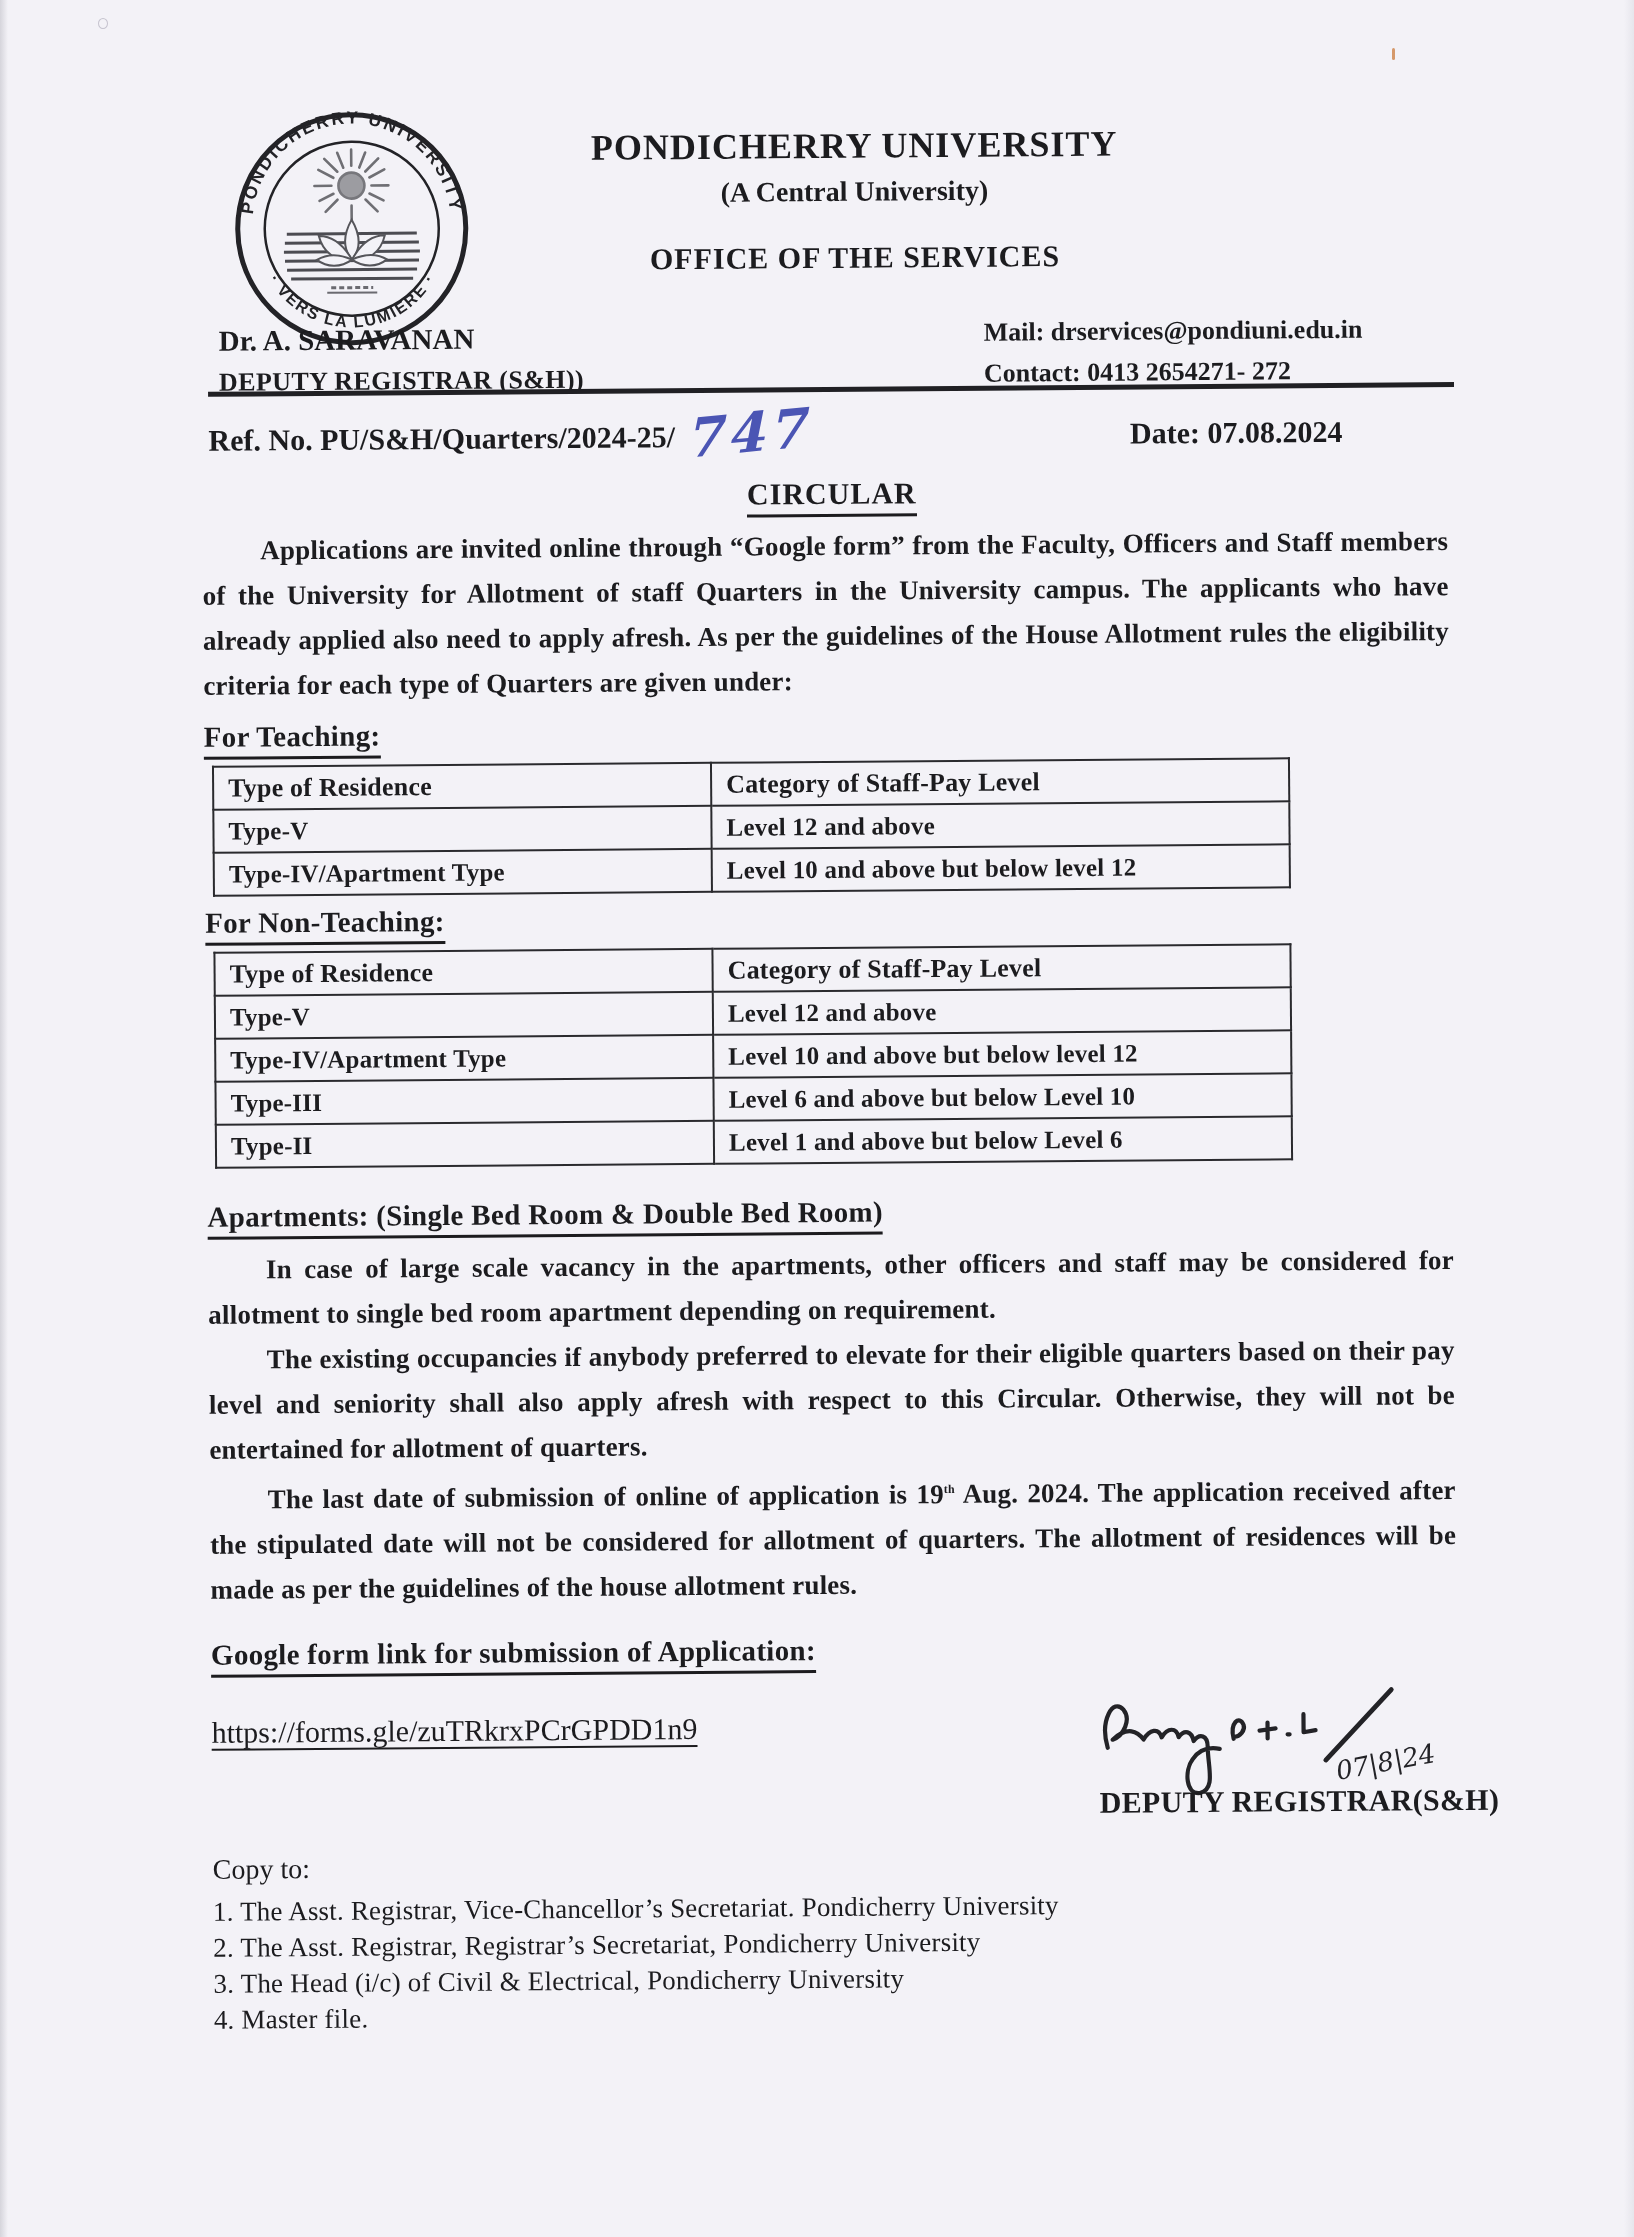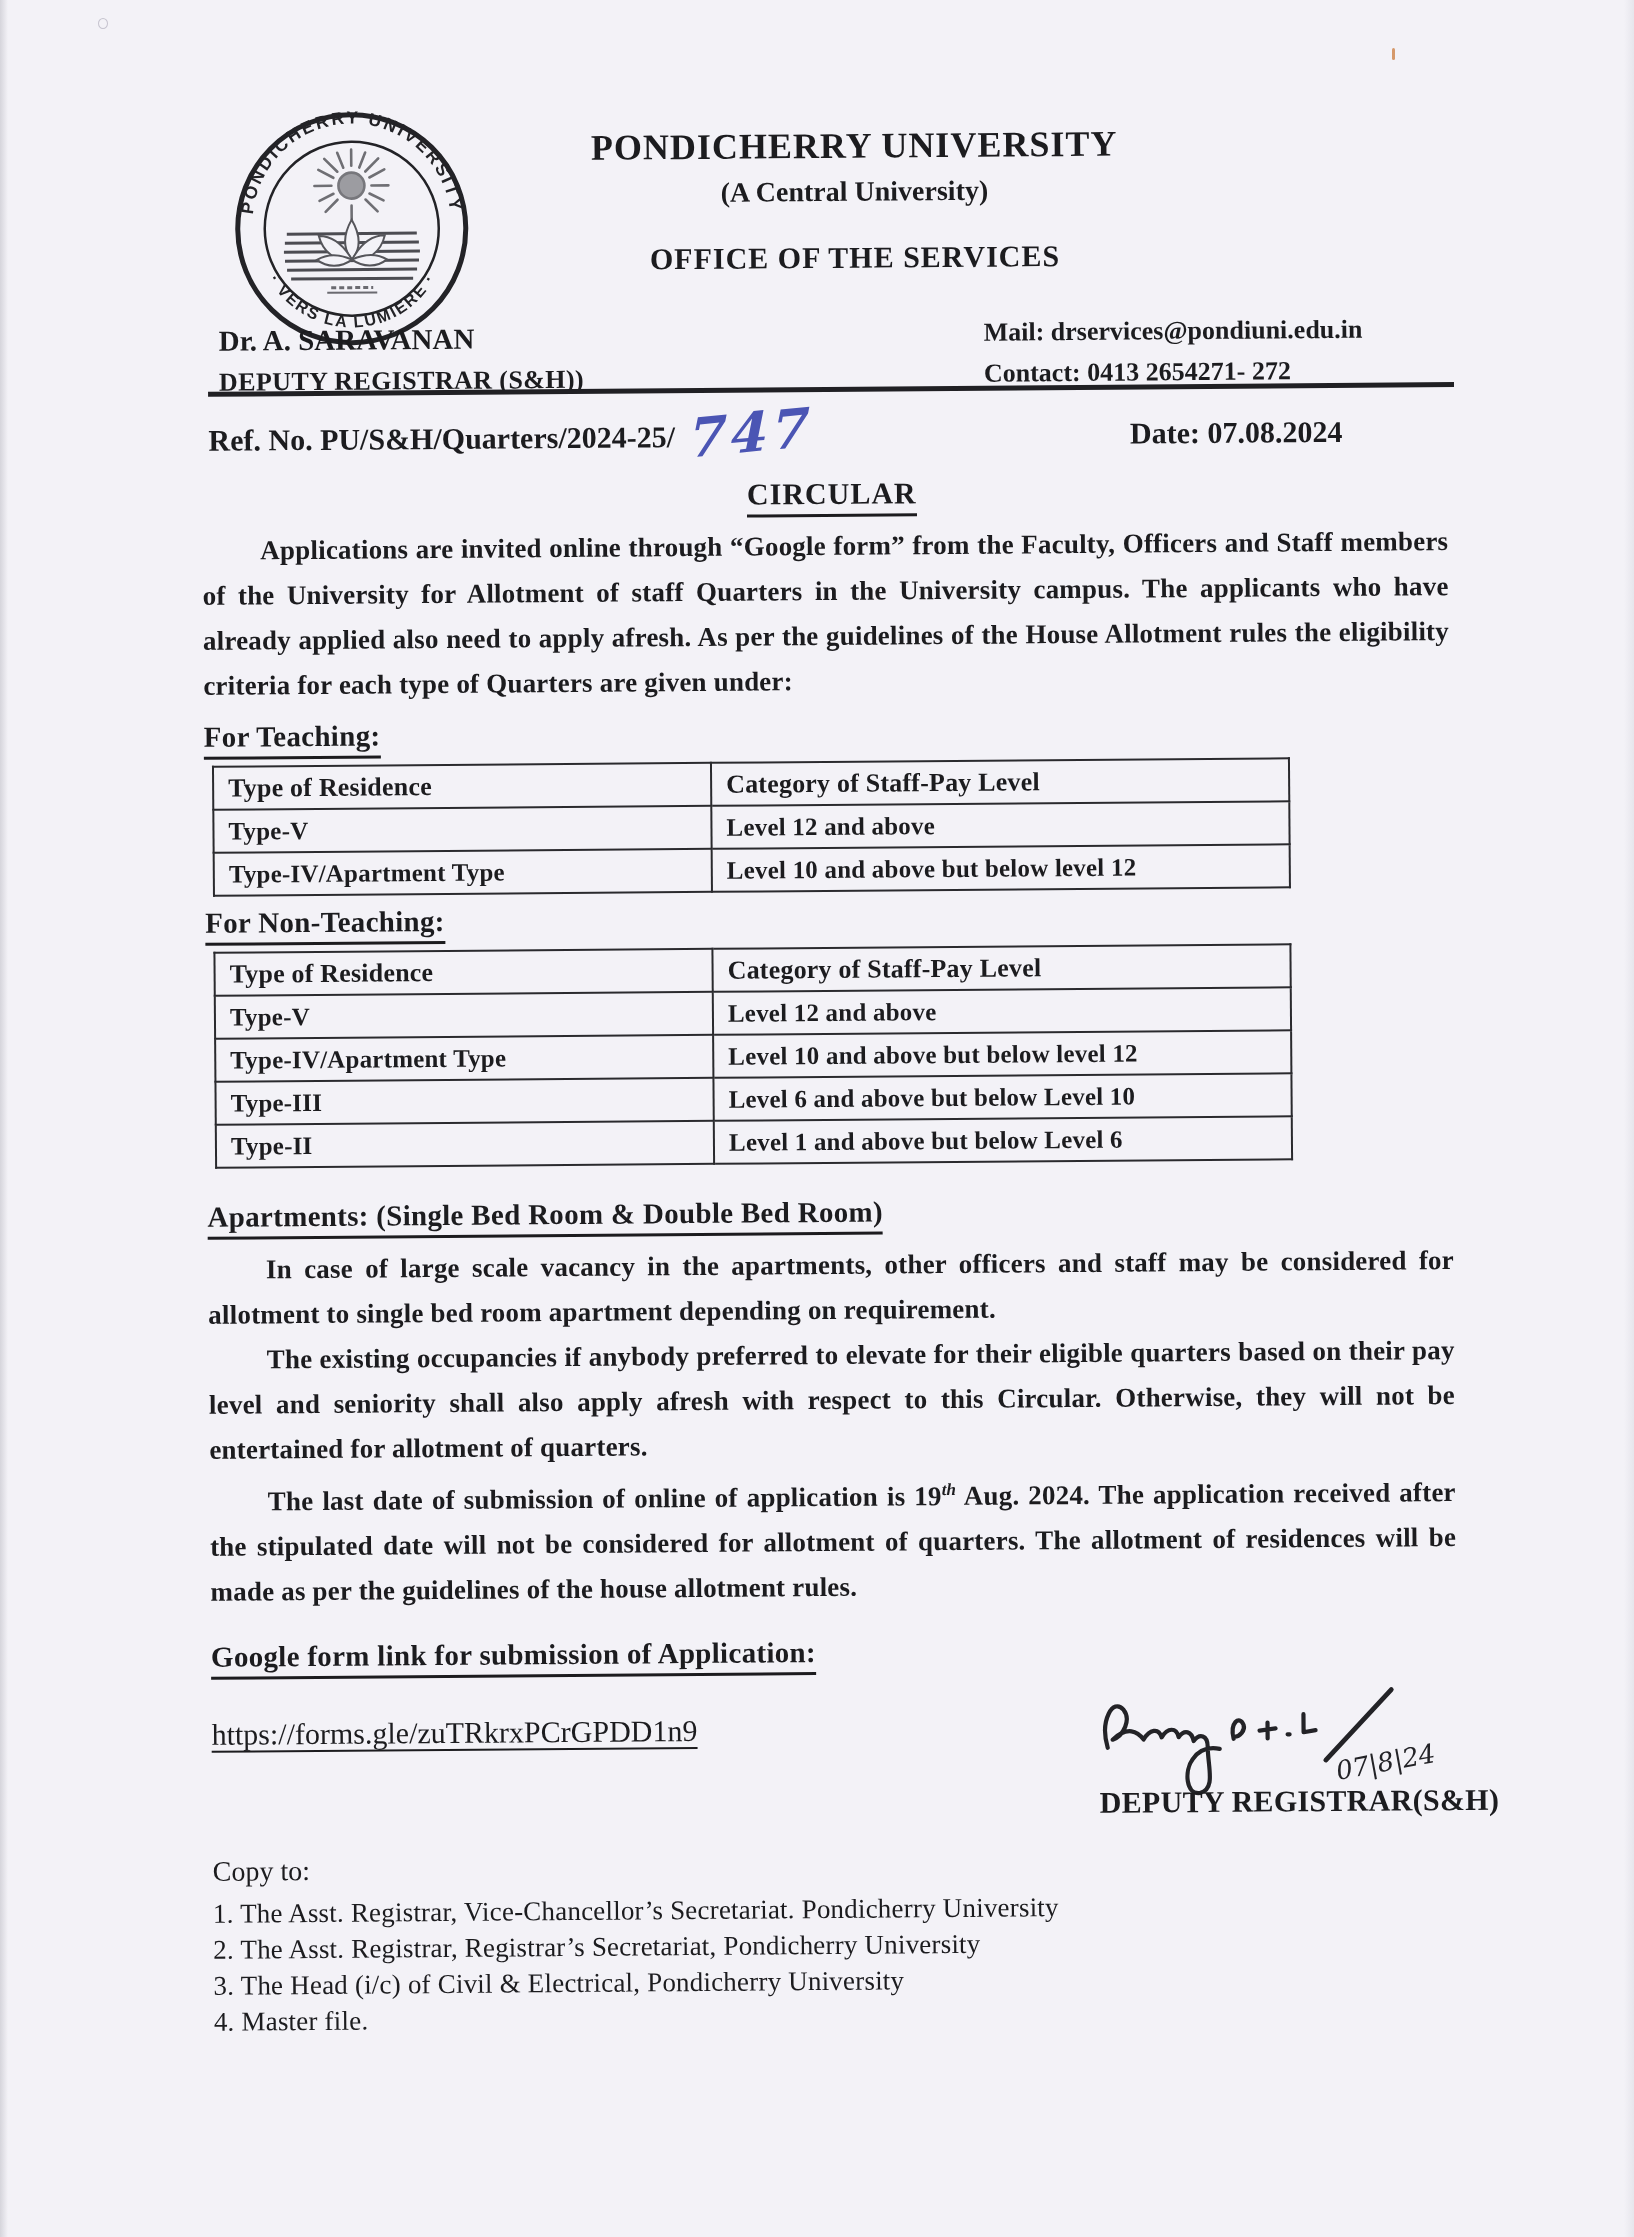--- a/index.html
+++ b/index.html
@@ -37,21 +37,21 @@
     font-family:"DejaVu Serif",serif;transform:rotate(-5deg) skewX(-6deg);display:inline-block;
     margin-left:14px;margin-top:-4px;letter-spacing:4px;}
   .ref-date{font-size:30px;font-weight:700;line-height:44px;margin-left:auto;margin-right:112px;white-space:nowrap;}
 
   .circular-title{position:absolute;left:212px;top:477px;width:1246px;text-align:center;}
   .circular-title span{display:inline-block;font-size:30px;font-weight:700;letter-spacing:1px;
     border-bottom:3px solid #1c1c1f;padding-bottom:3px;}
 
   .content{position:absolute;left:205px;top:524px;width:1246px;}
   .para{font-size:27px;font-weight:700;line-height:45px;text-align:justify;text-indent:58px;margin:0;letter-spacing:.2px;}
-  .para sup{font-size:17px;font-style:italic;}
+  .para sup{font-size:12px;}
 
   .sec-head{margin-top:10px;line-height:36px;}
   .sec-head span{display:inline-block;font-size:29px;font-weight:700;border-bottom:3px solid #1c1c1f;padding-bottom:2px;letter-spacing:.3px;}
 
   table.rules{border-collapse:collapse;margin:6px 0 0 8px;width:1078px;table-layout:fixed;}
   table.rules col.c1{width:498px;}
   table.rules th, table.rules td{border:2px solid #2a2a2e;font-size:25px;text-align:left;
     padding:5px 14px;line-height:31px;font-weight:700;letter-spacing:.2px;}
   table.rules th{font-size:26px;}
   .tbl-gap{margin-top:8px;}

